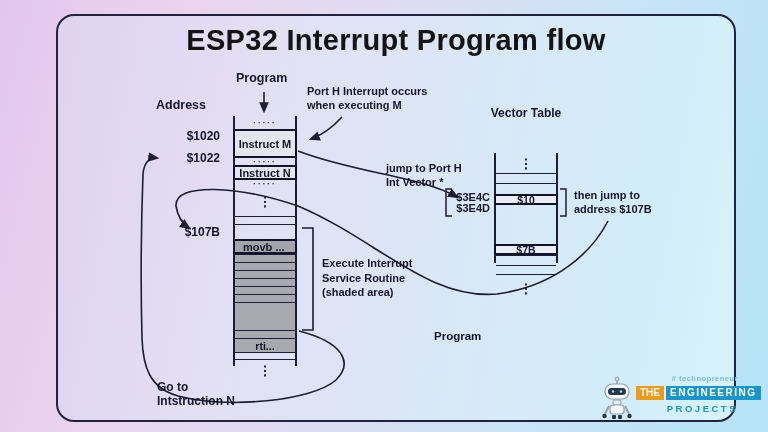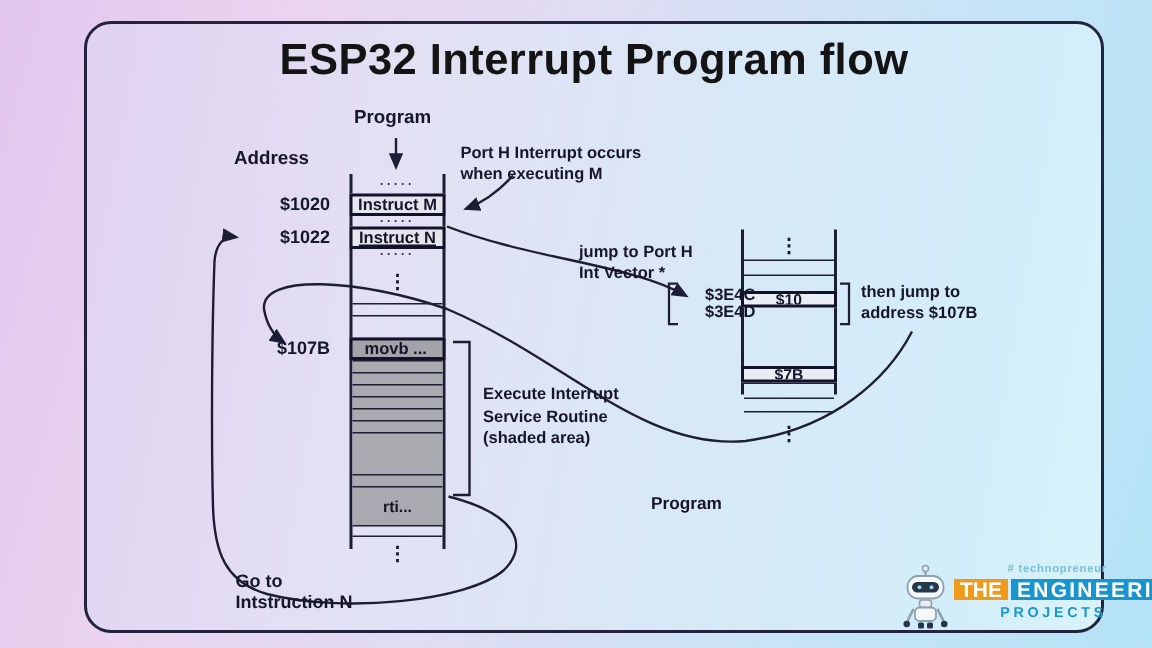--- a/index.html
+++ b/index.html
@@ -27,28 +27,28 @@
   .bt{border-top:1.6px solid #1d1d33;}
   .bb{border-bottom:1.6px solid #1d1d33;}
   .shade{background:#a9a9b0;}
   .boldbox{border:2px solid #12122a; margin:0 -2px; background:#e4e5ed;
            font-size:11px; font-weight:bold;}
   .boldbox.shade{background:#a3a3aa;}
   .dotsh{font-size:8px; font-weight:bold; letter-spacing:2px; color:#16162b;}
   .dotsv{font-size:13px; font-weight:bold; color:#16162b;}
   .raddr{position:absolute; left:160px; width:60px; height:15px; text-align:right;
          font-size:12px; font-weight:bold; color:#16162b; line-height:15px;}
-  .vaddr{position:absolute; left:448px; width:42px; height:11px; 
-         font-size:11px; font-weight:bold; color:#16162b; line-height:11px;padding-left:22px;}
+  .vaddr{position:absolute; left:448px; width:42px; height:11px; text-align:right;
+         font-size:11px; font-weight:bold; color:#16162b; line-height:11px;}
   svg.overlay{position:absolute; left:0; top:0; pointer-events:none;}
   
   #logo-tagline{position:absolute; left:640px; top:374px; width:98px; text-align:right;
     font-size:7.5px; font-weight:bold; color:#74c0dc; letter-spacing:.5px;}
   #logo-badges{position:absolute; left:636px; top:386px; display:flex; gap:2px;}
-  .badge{font-size:14px; font-weight:bold; color:#fff; padding:2px 4px; line-height:10px;}
+  .badge{font-size:10px; font-weight:bold; color:#fff; padding:2px 4px; line-height:10px;}
   #badge-the{background:#f09a1a;}
   #badge-eng{background:#1695cf; letter-spacing:1.5px;}
   #logo-projects{position:absolute; left:636px; top:403px; width:102px; text-align:right;
     font-size:9.5px; font-weight:bold; color:#1695cf; letter-spacing:2.5px;}
 </style>
 </head>
 <body>
 
 <div id="stage">
   <div id="card"></div>
@@ -67,37 +67,37 @@
     <path d="M 608,221 C 592,252 556,286 497,294 C 428,300 378,240 298,206 C 240,186 174,182 176,206 C 178,218 183,224 189,228" stroke="#1d1d33" stroke-width="1.6" fill="none" marker-end="url(#ah)"></path>
     <path d="M 299,331 C 342,342 354,362 336,380 C 312,401 228,409 178,396 C 150,388 143,368 142,338 C 141,300 141,228 143,174 C 144,163 149,157 157,158" stroke="#1d1d33" stroke-width="1.6" fill="none" marker-end="url(#ah)"></path>
     <path d="M 302,228 L 313,228 L 313,330 L 302,330" stroke="#1d1d33" stroke-width="1.6" fill="none"></path>
     <path d="M 265,246 L 265,304" stroke="#1d1d33" stroke-width="1.6" fill="none" marker-end="url(#ah)"></path>
     <path d="M 452,189 L 446,189 L 446,216 L 452,216" stroke="#1d1d33" stroke-width="1.5" fill="none"></path>
     <path d="M 560,189 L 566,189 L 566,216 L 560,216" stroke="#1d1d33" stroke-width="1.5" fill="none"></path>
   </svg>
 
   <div class="memcol" style="left:233px; top:116px; width:64px; height:250px;">
     <div class="row dotsh" style="height:13px;">·····</div>
-    <div class="row boldbox" style="height:15px;">Instruct M</div>
+    <div class="row boldbox" style="height:29px;">Instruct M</div>
     <div class="row dotsh" style="height:7px;">·····</div>
     <div class="row boldbox" style="height:15px;text-decoration:underline;">Instruct N</div>
     <div class="row dotsh" style="height:7px;">·····</div>
     <div class="row dotsv" style="height:29px;">⋮</div>
     <div class="row bt" style="height:8px;"></div>
     <div class="row bt" style="height:15px;"></div>
     <div class="row boldbox shade" style="height:15px; justify-content:flex-start; padding-left:8px;">movb ...</div>
     <div class="row bt shade" style="height:8px;"></div>
     <div class="row bt shade" style="height:8px;"></div>
     <div class="row bt shade" style="height:8px;"></div>
     <div class="row bt shade" style="height:8px;"></div>
     <div class="row bt shade" style="height:8px;"></div>
     <div class="row bt shade" style="height:8px;"></div>
     <div class="row bt shade" style="height:28px;"></div>
     <div class="row bt shade" style="height:8px;"></div>
-    <div class="row bt shade" style="height:26px; font-size:10.5px; font-weight:bold;">rti...</div>
+    <div class="row bt shade" style="height:14px; font-size:10.5px; font-weight:bold;">rti...</div>
     <div class="row bt bb" style="height:8px;"></div>
     <div class="row dotsv" style="height:20px;">⋮</div>
   </div>
 
   <div class="memcol" style="left:494px; top:153px; width:64px; height:110px;">
     <div class="row dotsv" style="height:20px;">⋮</div>
     <div class="row bt" style="height:10px;"></div>
     <div class="row bt" style="height:11px;"></div>
     <div class="row boldbox" style="height:11px; font-size:10.5px; background:#e9edf4;">$10</div>
     <div class="row boldbox" style="height:11px; font-size:10.5px; background:#e9edf4;margin-top:39px;">$7B</div>
@@ -105,31 +105,32 @@
     <div class="row bt bb" style="height:10px;"></div>
     <div class="row dotsv" style="height:27px;">⋮</div>
   </div>
 
   <div class="lbl" style="left:236px; top:71px; font-size:12.5px;">Program</div>
   <div class="lbl" style="left:156px; top:98px; font-size:12.5px;">Address</div>
   <div class="raddr" style="top:129px;">$1020</div>
   <div class="raddr" style="top:151px;">$1022</div>
   <div class="raddr" style="top:225px;">$107B</div>
 
-  <div class="lbl fs11" style="left:307px; top:96px;">
+  <div class="lbl fs11" style="left:307px; top:85px;">
     <div>Port H Interrupt occurs</div>
     <div>when executing M</div>
   </div>
 
   <div class="lbl fs11" style="left:386px; top:162px;">
     <div>jump to Port H</div>
     <div>Int Vector *</div>
   </div>
 
   <div class="lbl fs12" style="left:468px; top:106px; width:116px; text-align:center;">
+    <div>Vector Table</div>
   </div>
 
   <div class="vaddr" style="top:192px;">$3E4C</div>
   <div class="vaddr" style="top:203px;">$3E4D</div>
 
   <div class="lbl fs11" style="left:574px; top:189px;">
     <div>then jump to</div>
     <div>address $107B</div>
   </div>
 

